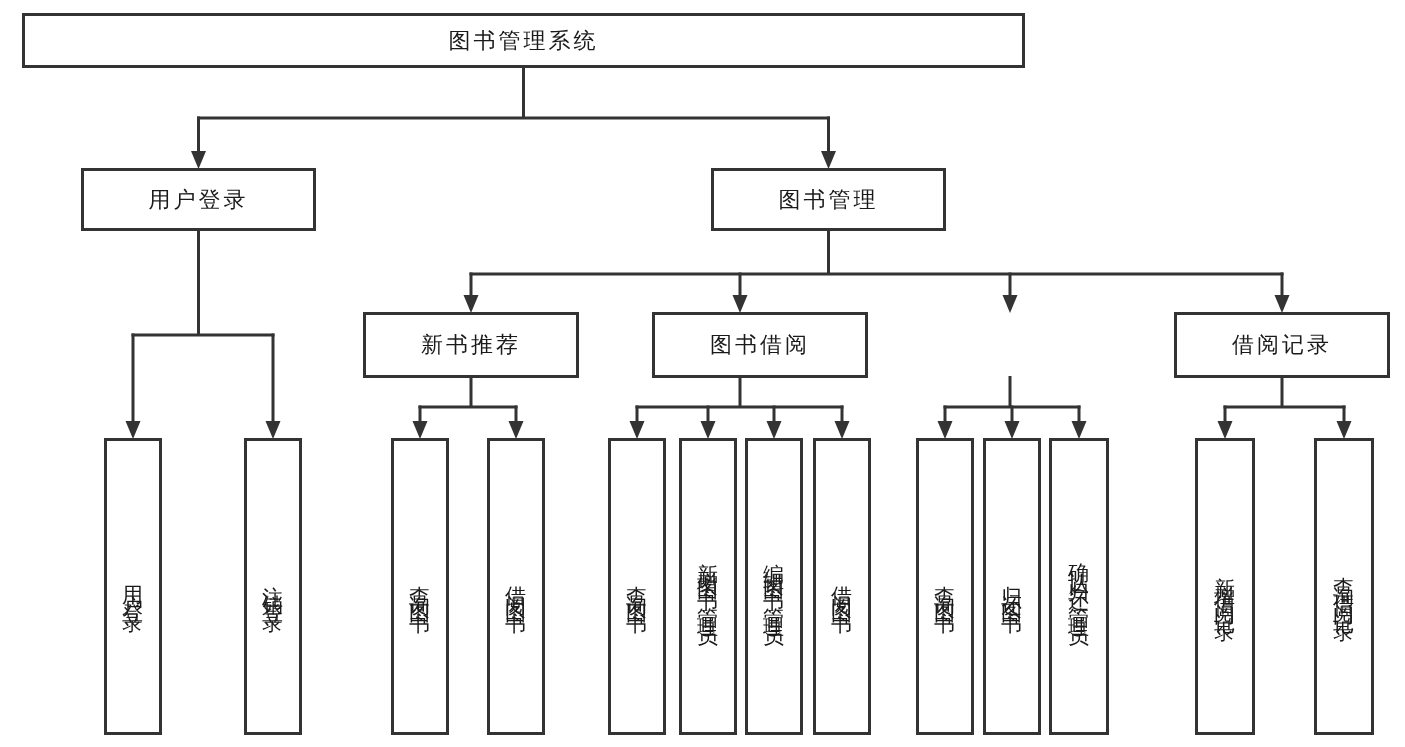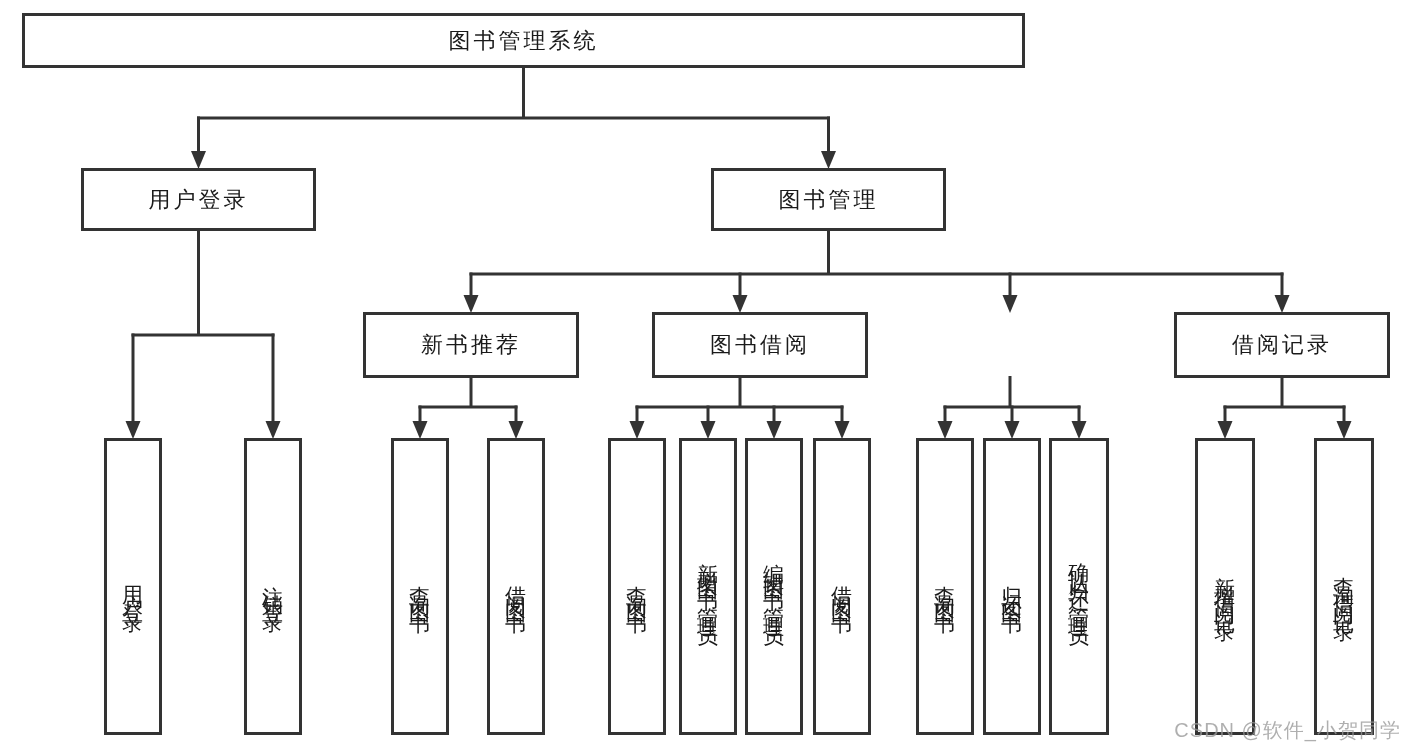--- a/index.html
+++ b/index.html
@@ -109,21 +109,20 @@
       <polygon points="1004.5,421 1019.5,421 1012,439" fill="#333333"></polygon>
       <line x1="1079" y1="405.5" x2="1079" y2="424" stroke="#333333" stroke-width="3"></line>
       <polygon points="1071.5,421 1086.5,421 1079,439" fill="#333333"></polygon>
       <line x1="1282" y1="376" x2="1282" y2="407" stroke="#333333" stroke-width="3"></line>
       <line x1="1223.5" y1="407" x2="1345.5" y2="407" stroke="#333333" stroke-width="3"></line>
       <line x1="1225" y1="405.5" x2="1225" y2="424" stroke="#333333" stroke-width="3"></line>
       <polygon points="1217.5,421 1232.5,421 1225,439" fill="#333333"></polygon>
       <line x1="1344" y1="405.5" x2="1344" y2="424" stroke="#333333" stroke-width="3"></line>
       <polygon points="1336.5,421 1351.5,421 1344,439" fill="#333333"></polygon>
     </svg>
-  <div id="watermark">CSDN @软件_小贺同学</div>
 <div class="node" style="left: 22px; top: 13px; width: 1003px; height: 55px; border-color: rgb(51, 51, 51); background: rgb(255, 255, 255); color: rgb(26, 26, 26);">
       <span class="label">图书管理系统</span>
     </div>
     <div class="node" style="left: 81px; top: 168px; width: 235px; height: 63px; border-color: rgb(51, 51, 51); background: rgb(255, 255, 255); color: rgb(26, 26, 26);">
       <span class="label">用户登录</span>
     </div>
     <div class="node" style="left: 711px; top: 168px; width: 235px; height: 63px; border-color: rgb(51, 51, 51); background: rgb(255, 255, 255); color: rgb(26, 26, 26);">
       <span class="label">图书管理</span>
     </div>
     <div class="node" style="left: 363px; top: 312px; width: 216px; height: 66px; border-color: rgb(51, 51, 51); background: rgb(255, 255, 255); color: rgb(26, 26, 26);">

